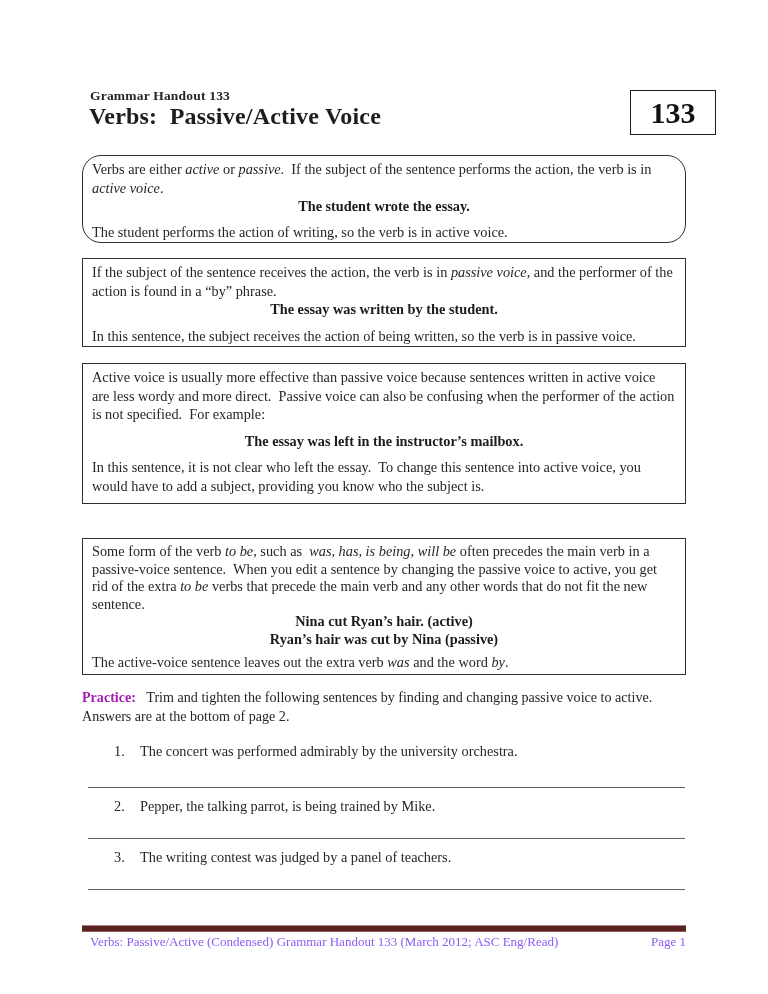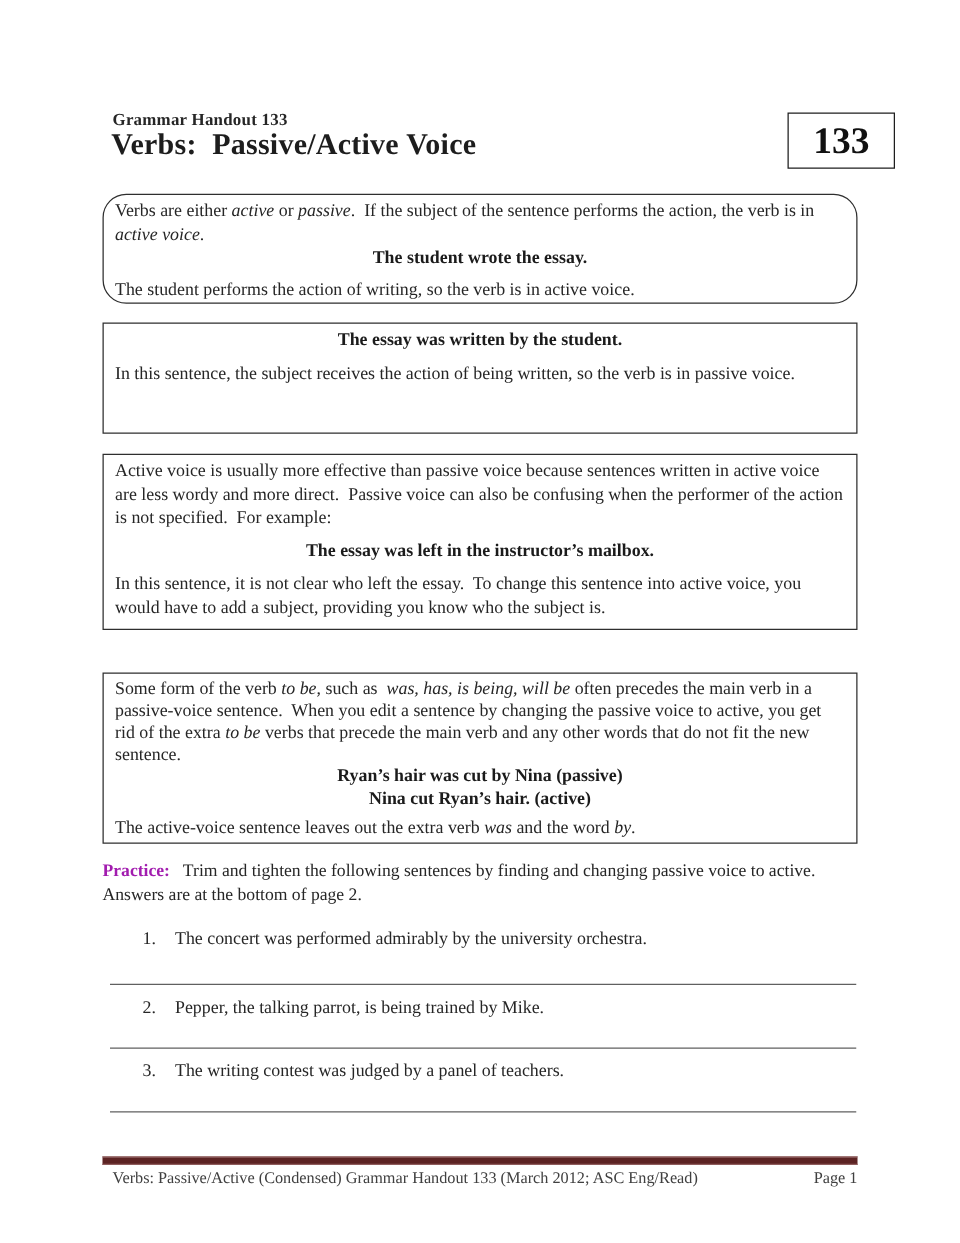--- a/index.html
+++ b/index.html
@@ -108,55 +108,56 @@
     border-top: 1.5px solid #ab8383;
     border-bottom: 1.5px solid #8f5c5c;
   }
   .footer {
     position: absolute;
     left: 82px; top: 934px;
     width: 604px;
     display: flex;
     justify-content: space-between;
     font-size: 13px;
-    color: #404040;
+    color: #8b5cf6;
   }
   .footer .left { padding-left: 8px; white-space: pre-wrap; }
 </style>
 </head>
 <body>
 
 <div class="page">
 
   <div class="kicker">Grammar Handout 133</div>
   <h1 class="title">Verbs:  Passive/Active Voice</h1>
   <div class="badge">133</div>
 
   <section class="box box1">
     <p class="body-p"><span>Verbs are either </span><span class="it">active</span><span> or </span><span class="it">passive</span><span>.  If the subject of the sentence performs the action, the verb is in </span><span class="it">active voice</span><span>.</span></p>
     <p class="example mb7">The student wrote the essay.</p>
     <p class="body-p">The student performs the action of writing, so the verb is in active voice.</p>
   </section>
 
   <section class="box box2">
+    <p class="body-p"><span>If the subject of the sentence receives the action, the verb is in </span><span class="it">passive voice</span><span>, and the performer of the action is found in a “by” phrase.</span></p>
     <p class="example mb8">The essay was written by the student.</p>
     <p class="body-p">In this sentence, the subject receives the action of being written, so the verb is in passive voice.</p>
   </section>
 
   <section class="box box3">
     <p class="body-p">Active voice is usually more effective than passive voice because sentences written in active voice are less wordy and more direct.  Passive voice can also be confusing when the performer of the action is not specified.  For example:</p>
     <p class="example mv8">The essay was left in the instructor’s mailbox.</p>
     <p class="body-p">In this sentence, it is not clear who left the essay.  To change this sentence into active voice, you would have to add a subject, providing you know who the subject is.</p>
     <p class="example mt8">Toby left the essay in the instructor’s mailbox.</p>
   </section>
 
   <section class="box box4">
     <p class="body-p"><span>Some form of the verb </span><span class="it">to be</span><span>, such as  </span><span class="it">was, has, is being, will be</span><span> often precedes the main verb in a passive-voice sentence.  When you edit a sentence by changing the passive voice to active, you get rid of the extra </span><span class="it">to be</span><span> verbs that precede the main verb and any other words that do not fit the new sentence.</span></p>
+    <p class="example">Nina cut Ryan’s hair. (active)</p>
     <p class="example">Ryan’s hair was cut by Nina (passive)</p>
-    <p class="example">Nina cut Ryan’s hair. (active)</p>
     <p class="body-p mt6"><span>The active-voice sentence leaves out the extra verb </span><span class="it">was</span><span> and the word </span><span class="it">by</span><span>.</span></p>
   </section>
 
   <div class="practice">
     <p class="practice-p"><span class="practice-label">Practice:</span><span>   Trim and tighten the following sentences by finding and changing passive voice to active.
 Answers are at the bottom of page 2.</span></p>
   </div>
 
   <div class="pitem pitem-1">
     <span class="num">1.</span>

